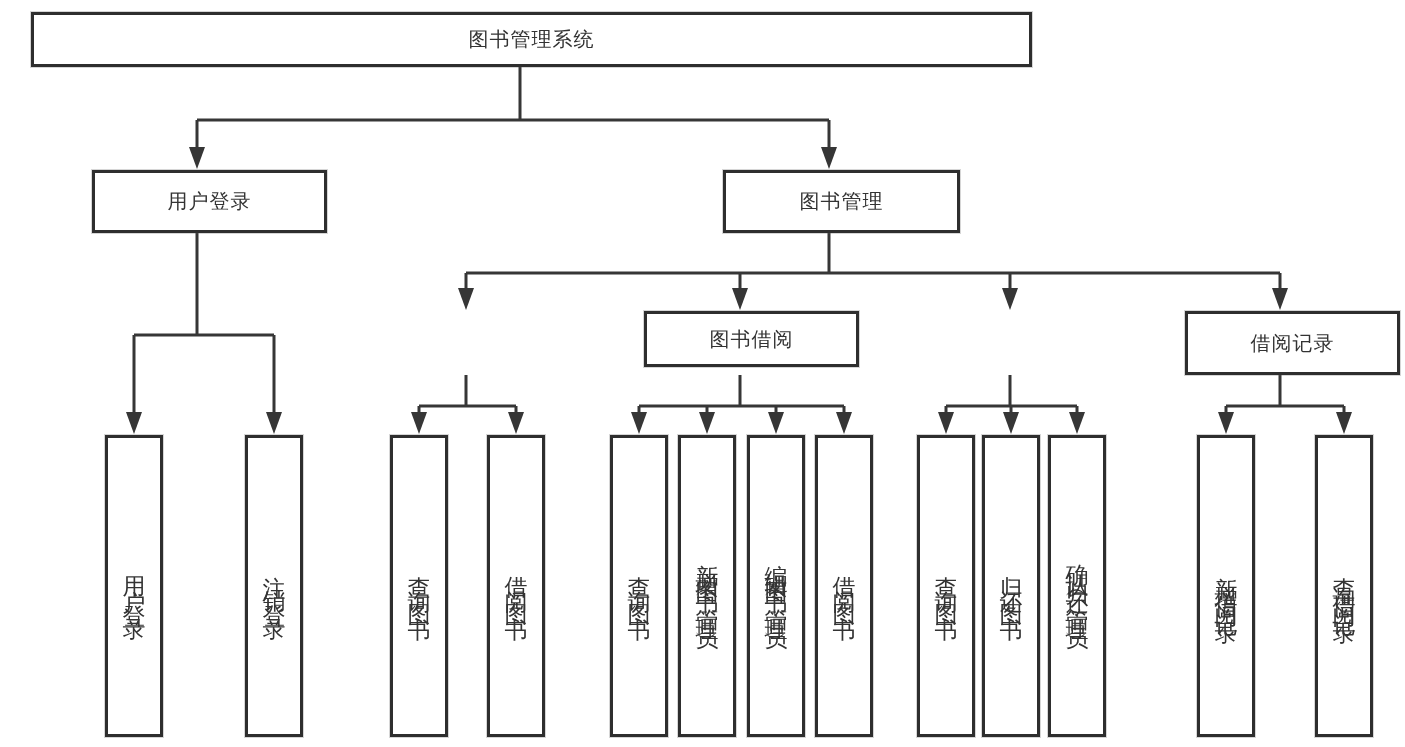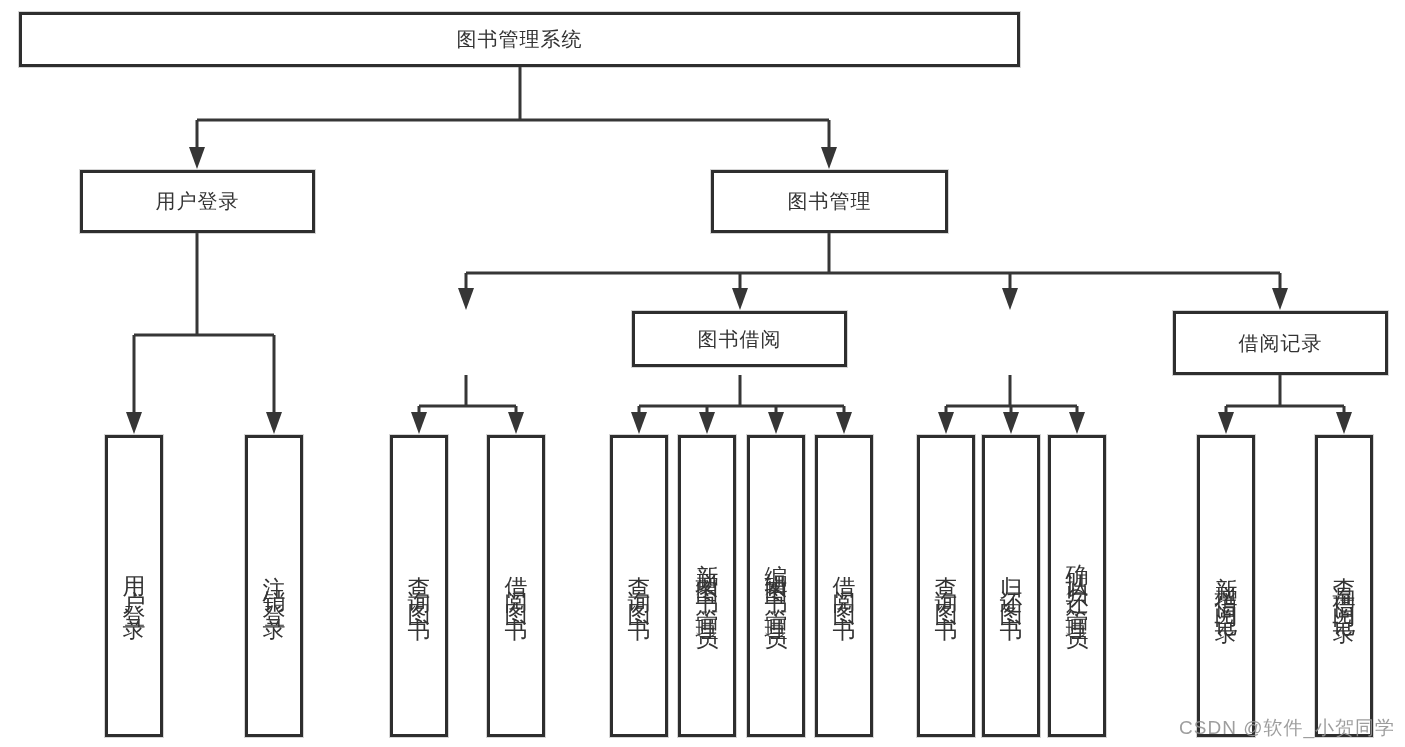--- a/index.html
+++ b/index.html
@@ -26,20 +26,21 @@
     background: #ffffff;
     border: 3px solid #2e2e2e;
     box-shadow: 0 0 0 1px rgba(90,90,90,0.25);
     display: flex;
     align-items: center;
     justify-content: center;
     color: #333333;
     font-size: 20px;
     letter-spacing: 1px;
     z-index: 2;
+    margin-left: 12px;
   }
   .vnode {
     position: absolute;
     box-sizing: border-box;
     background: #ffffff;
     border: 3px solid #2e2e2e;
     box-shadow: 0 0 0 1px rgba(90,90,90,0.25);
     display: flex;
     align-items: center;
     justify-content: center;
@@ -157,15 +158,14 @@
     <span class="vlabel long">确认归还（管理员）</span>
   </div>
 
   <div class="vnode" style="left:1197px; top:435px; width:58px; height:302px;">
     <span class="vlabel" style="letter-spacing:9px;">新增借阅记录</span>
   </div>
   <div class="vnode" style="left:1315px; top:435px; width:58px; height:302px;">
     <span class="vlabel" style="letter-spacing:9px;">查询借阅记录</span>
   </div>
 
-  <div id="watermark">CSDN @软件_小贺同学</div>
 
 </div>
 
 </body></html>

